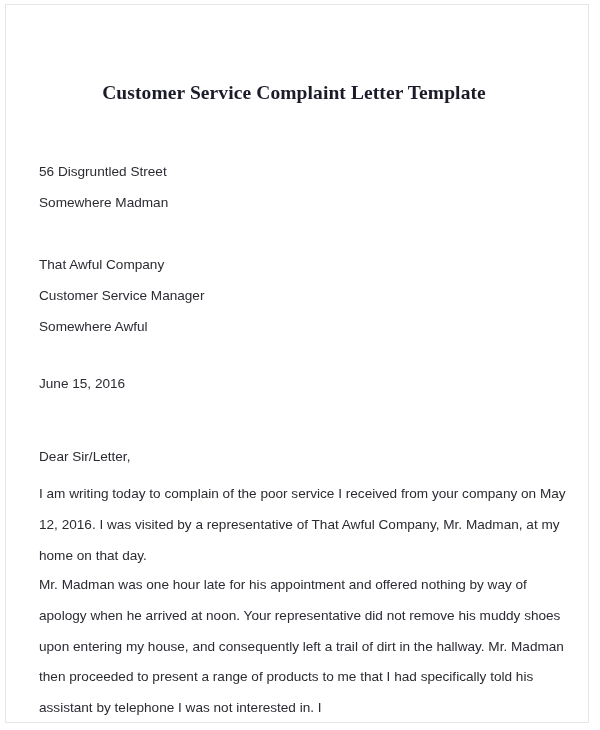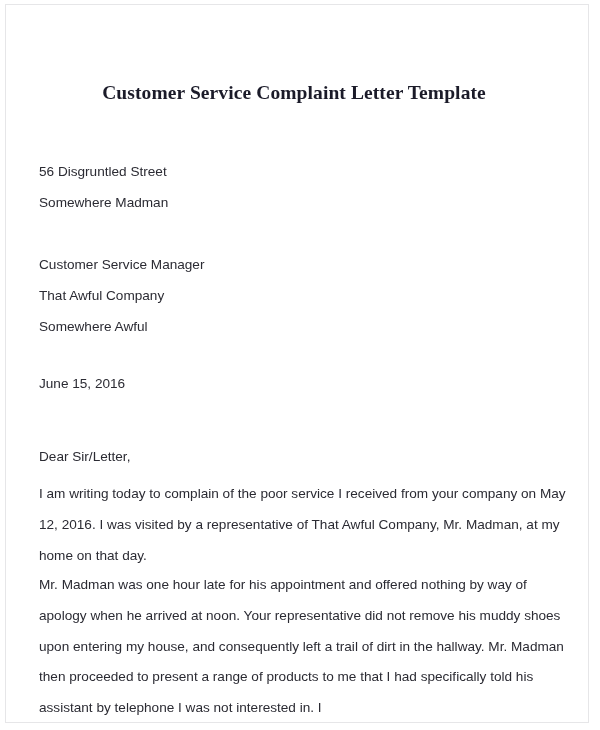--- a/index.html
+++ b/index.html
@@ -99,22 +99,22 @@
     <div class="content">
 
       <h1 class="doc-title">Customer Service Complaint Letter Template</h1>
 
       <div class="block" id="sender-address">
         <span class="body-text line">56 Disgruntled Street</span>
         <span class="body-text line">Somewhere Madman</span>
       </div>
 
       <div class="block" id="recipient-address">
+        <span class="body-text line">That Awful Company</span>
         <span class="body-text line">Customer Service Manager</span>
-        <span class="body-text line">That Awful Company</span>
         <span class="body-text line">Somewhere Awful</span>
       </div>
 
       <div class="block" id="letter-date">
         <span class="body-text line">June 15, 2016</span>
       </div>
 
       <div class="block" id="salutation">
         <span class="body-text line">Dear Sir/Letter,</span>
       </div>

